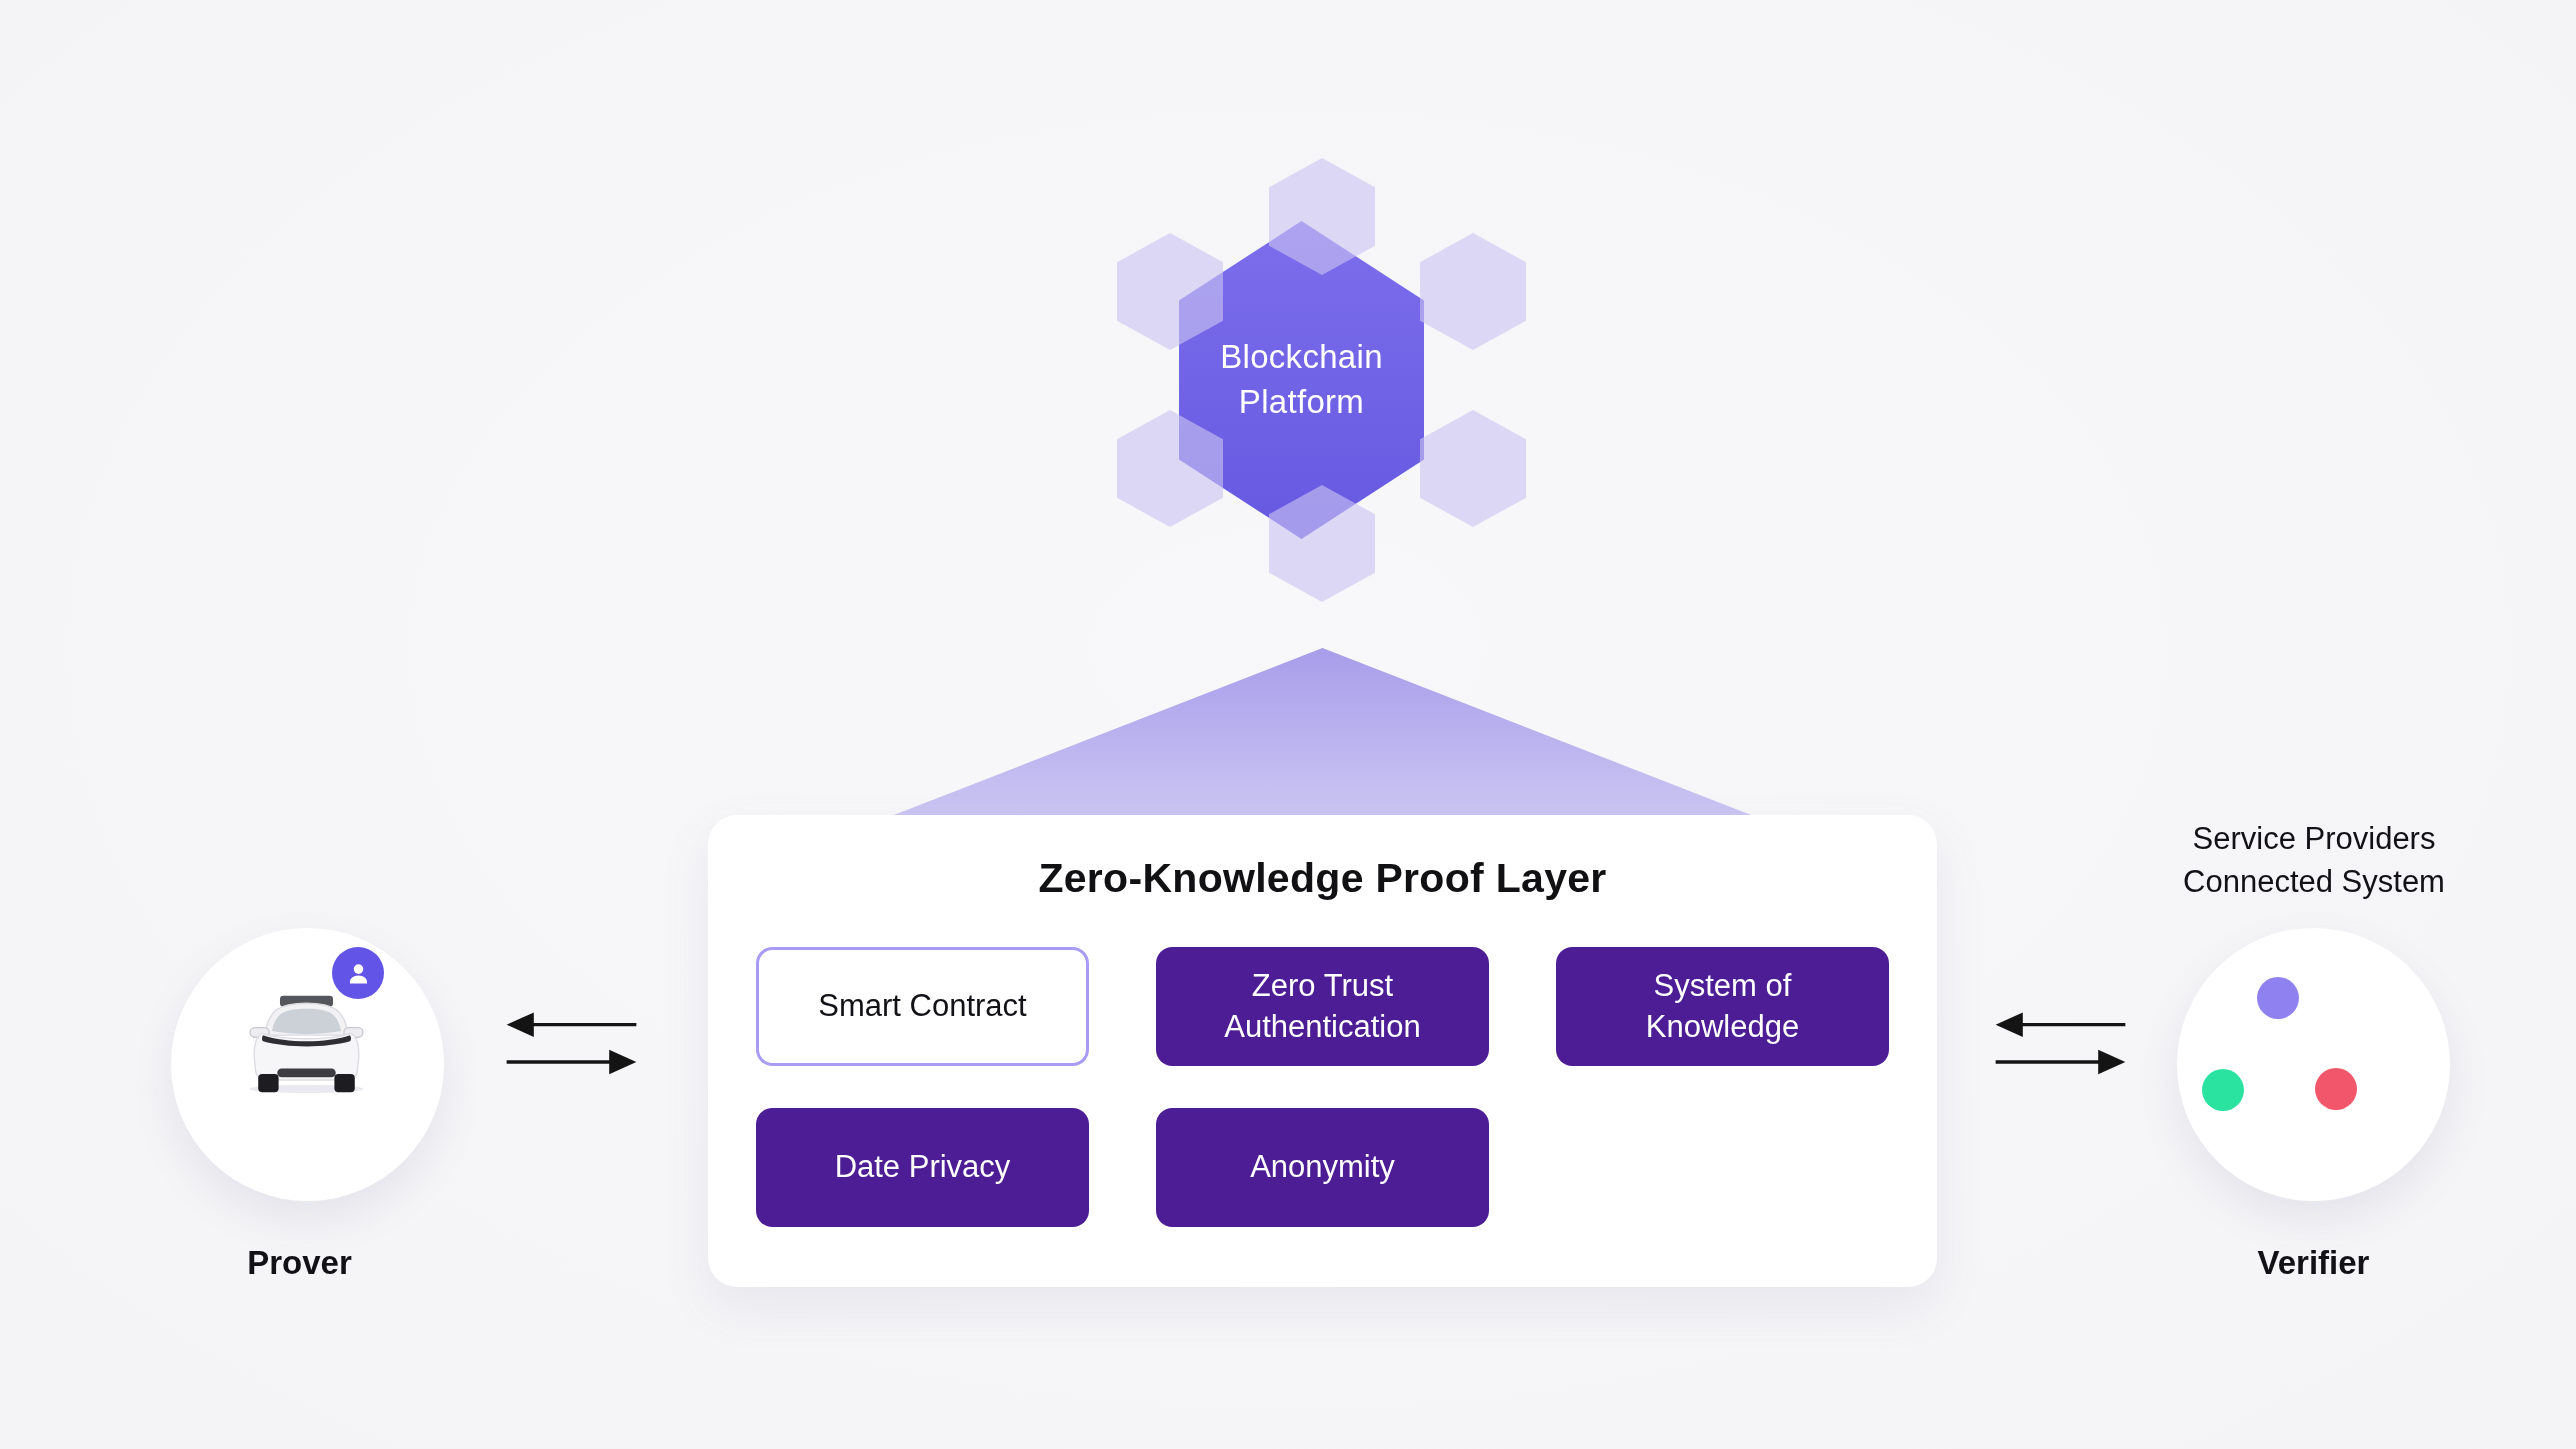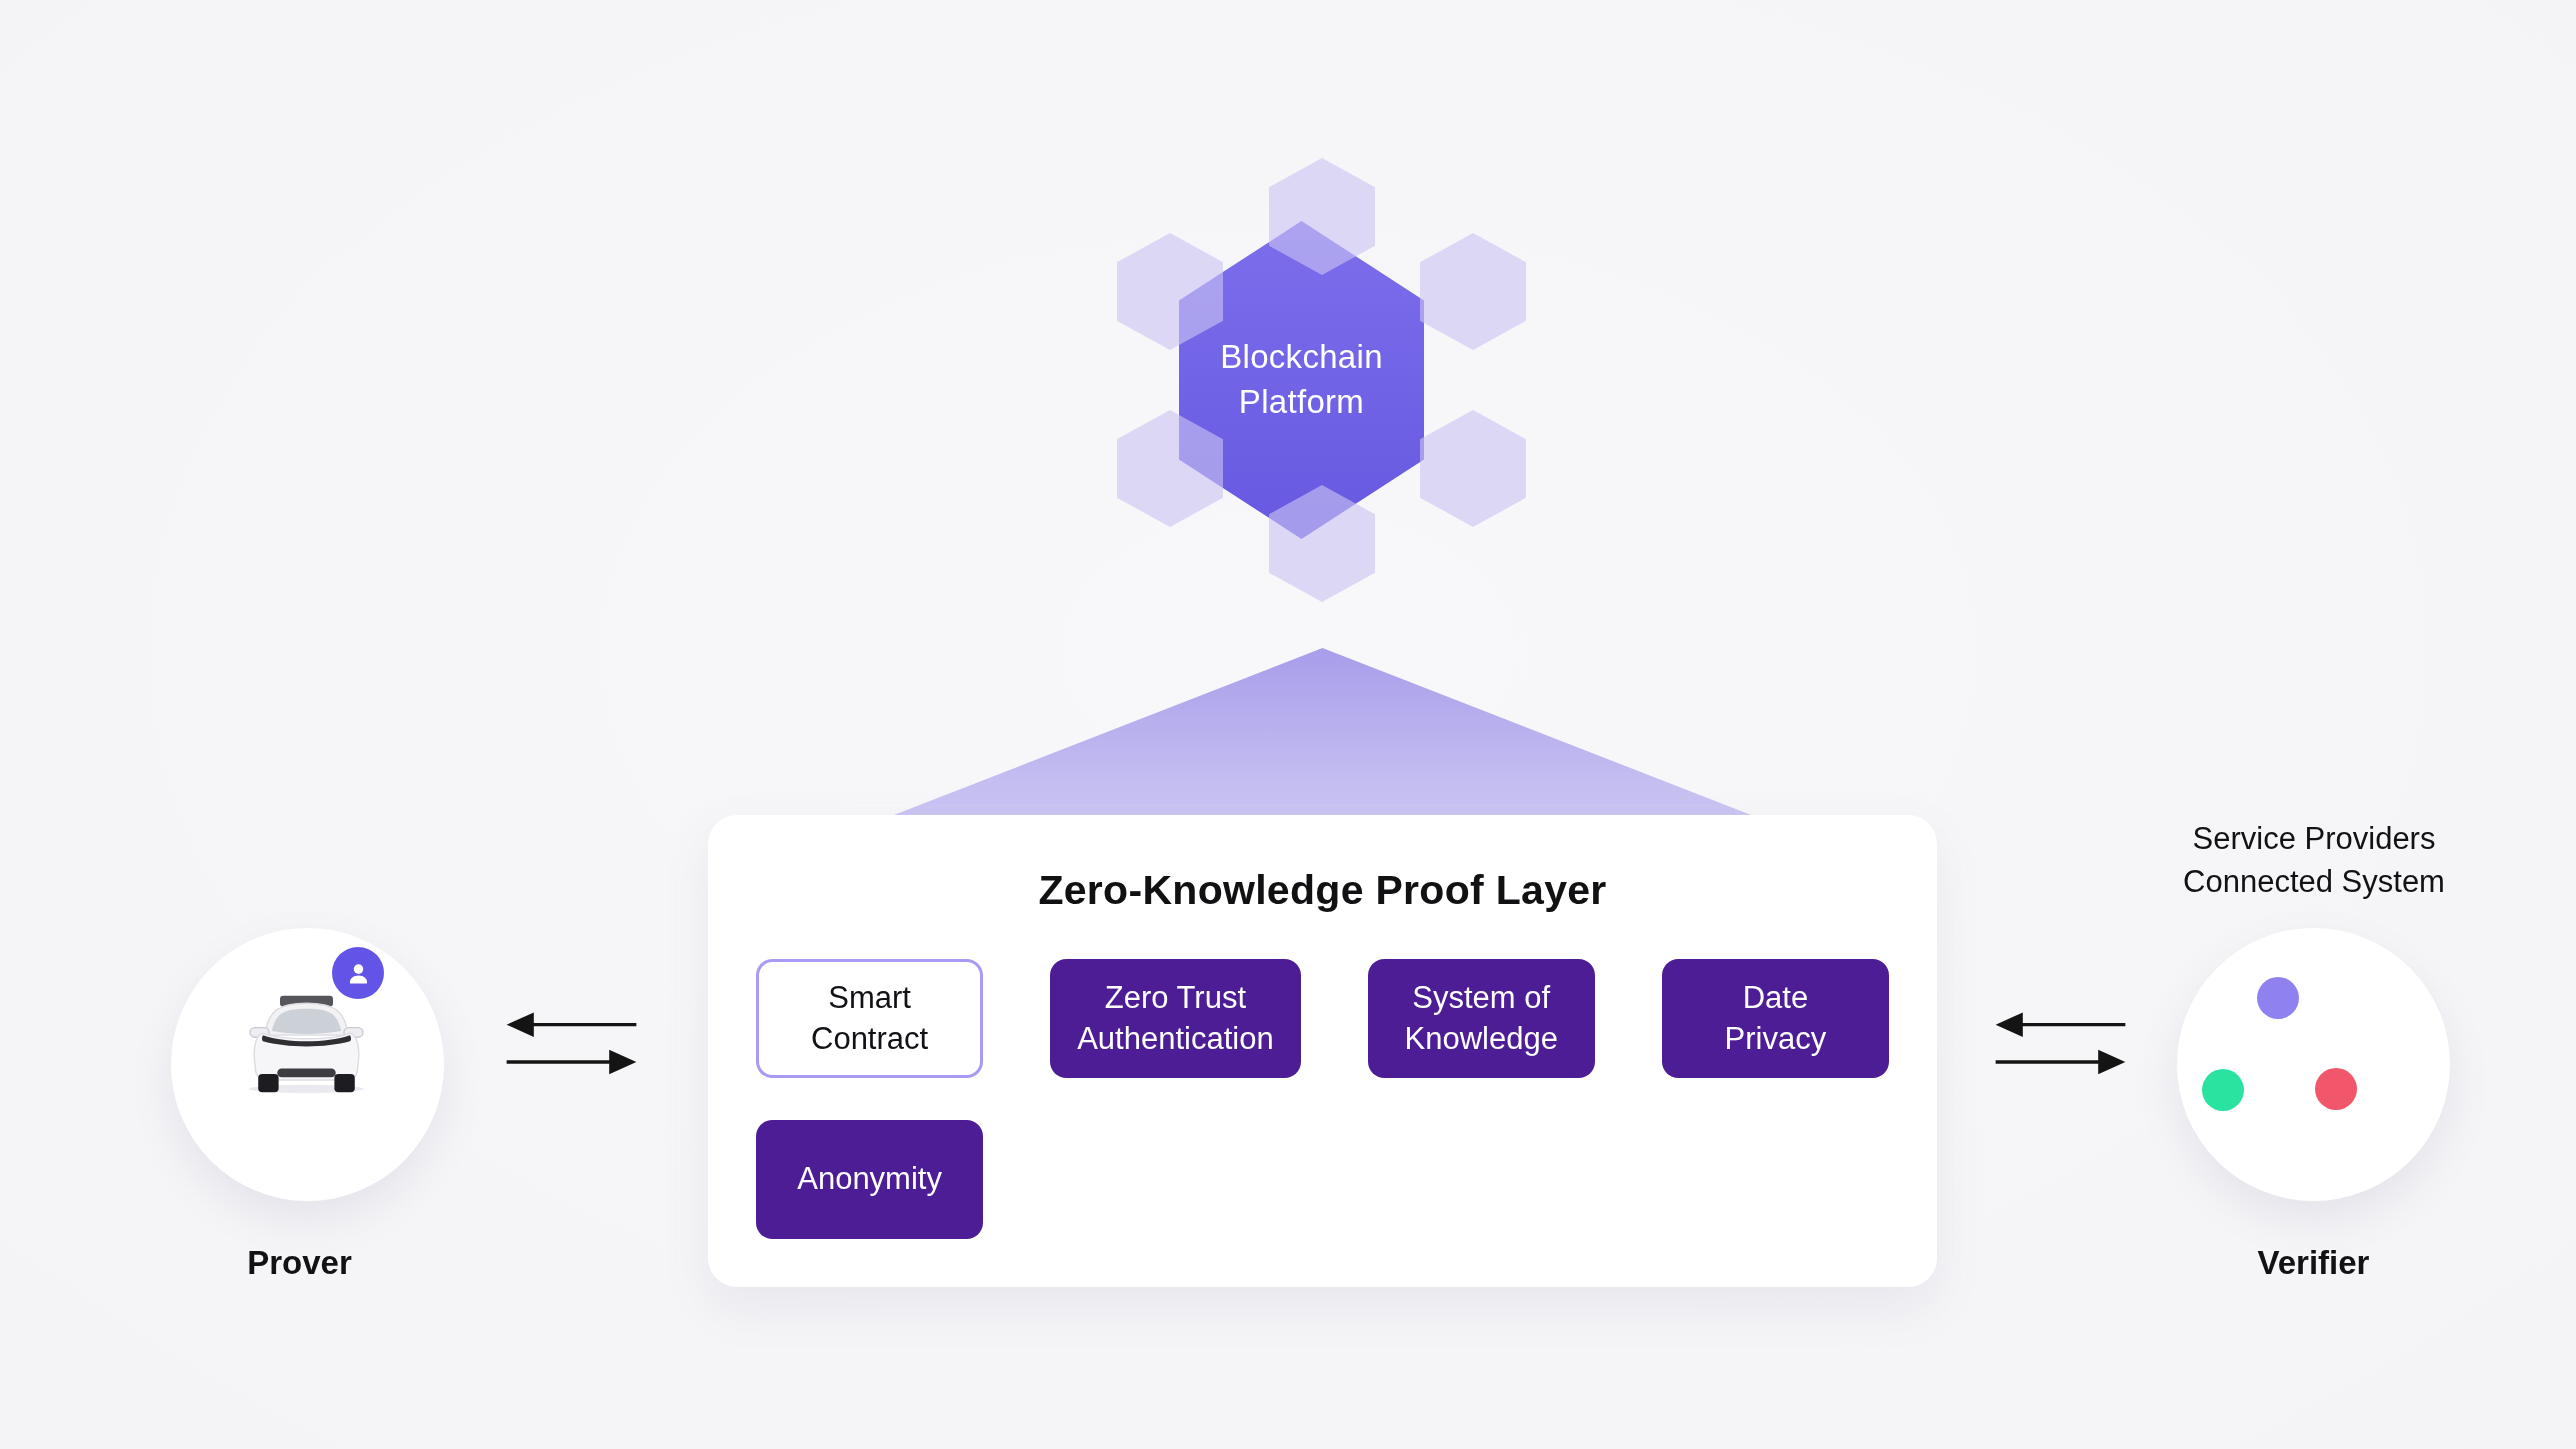--- a/index.html
+++ b/index.html
@@ -31,24 +31,24 @@
     left:881px;top:648px;width:883px;height:172px;
     clip-path:polygon(50% 0%,100% 100%,0% 100%);
     background:linear-gradient(180deg,#a79dea 0%,#ccc7f3 100%);
   }
 
   
   .zkp-card{
     left:708px;top:815px;width:1229px;height:472px;box-sizing:border-box;
     background:#ffffff;border-radius:29px;
     box-shadow:0 20.5px 48px rgba(110,110,160,0.10);
-    padding:52px 48px 60px;
+    padding:40px 48px 60px;
   }
   .zkp-title{text-align:center;font-size:41px;font-weight:600;color:#111114;letter-spacing:0.3px;margin:0 0 45px 0;}
-  .zkp-grid{display:grid;grid-template-columns:repeat(4,1fr);column-gap:67px;row-gap:42px;}
+  .zkp-grid{display:grid;grid-template-columns:repeat(3,1fr);column-gap:67px;row-gap:42px;}
   .zkp-box{
     height:119px;border-radius:16.4px;box-sizing:border-box;
     display:flex;align-items:center;justify-content:center;text-align:center;
     background:#4c1d95;color:#ffffff;font-size:31px;font-weight:500;line-height:1.3;
     padding:0 27px;
   }
   .zkp-box.outline{background:#ffffff;color:#121216;border:3.4px solid #a89bf5;}
 
   
   .actor-circle{

